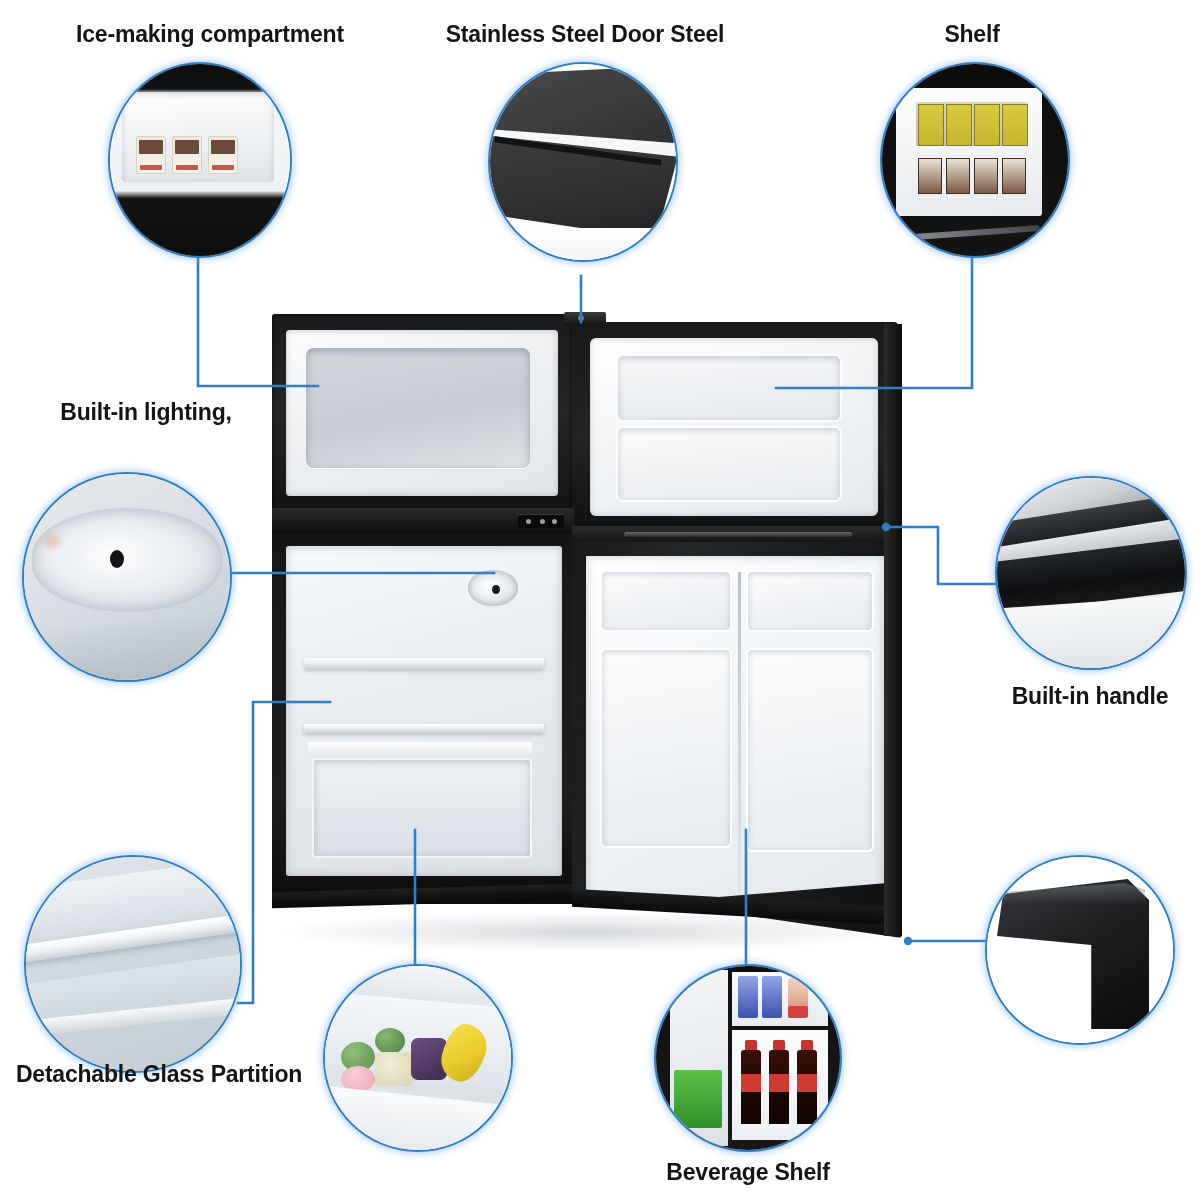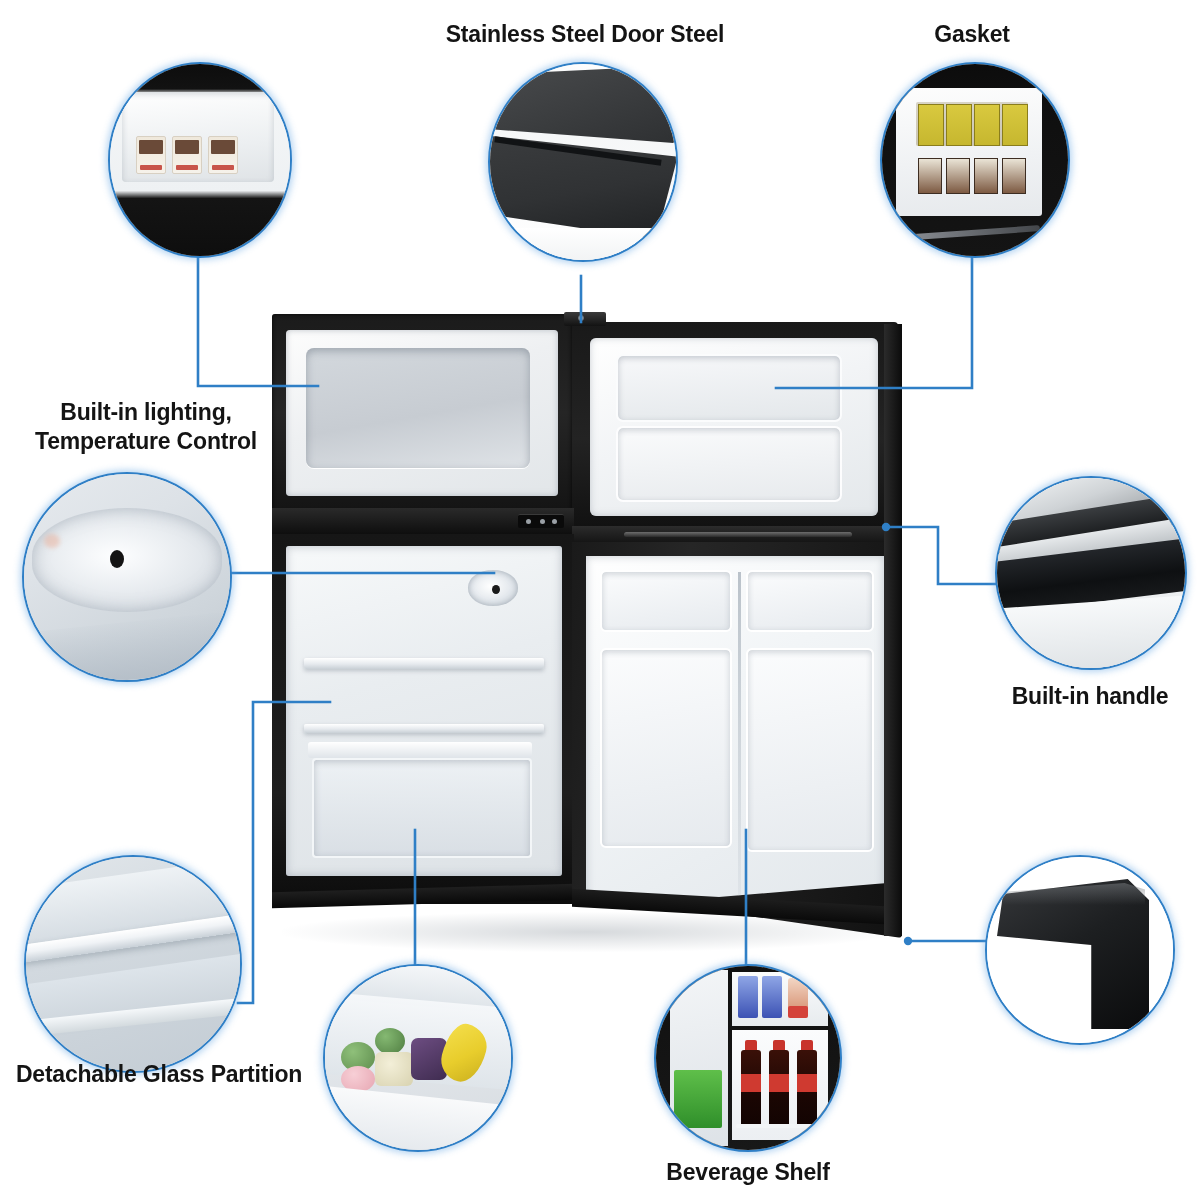--- a/index.html
+++ b/index.html
@@ -363,20 +363,21 @@
         <div class="bin" style="left:160px; top:14px; width:124px; height:58px;"></div>
         <div class="bin" style="left:14px; top:92px; width:128px; height:196px;"></div>
         <div class="bin" style="left:160px; top:92px; width:124px; height:200px;"></div>
         <div class="door-seam"></div>
       </div>
     </div>
     <div class="door-bottom-edge"></div>
     <div class="fr-side"></div>
   </div>
 
+  <div class="label" style="left:0px; top:20px; width:420px;">Ice-making compartment</div>
   <div class="callout">
     <div class="bubble" style="left:108px; top:62px; width:180px; height:192px;">
       <div class="bubble-inner" style="background:linear-gradient(180deg,#0d0d0d 0%, #121212 13%, #f4f6f7 16%, #eef1f3 66%, #141414 70%, #0e0e0e 100%);">
         <div style="position:absolute; left:12px; top:28px; width:152px; height:90px;
                     background:linear-gradient(175deg,#ffffff 0%, #eceff1 60%, #dfe3e6 100%);
                     border-radius:4px; box-shadow:inset 0 2px 6px rgba(140,150,160,.4);"></div>
         <div style="position:absolute; left:26px; top:72px; width:28px; height:36px;
                     background:linear-gradient(180deg,#efe8db 0%, #f6f2ea 100%); border:1px solid #d8d0c2; border-radius:2px;">
           <div style="position:absolute; left:2px; top:3px; width:24px; height:14px; background:#6a4a38; border-radius:1px;"></div>
           <div style="position:absolute; left:3px; bottom:3px; width:22px; height:5px; background:#c8544a; border-radius:1px;"></div>
@@ -406,21 +407,21 @@
                     background:linear-gradient(170deg,#3c3e40 0%, #303234 55%, #1d1f21 100%);
                     clip-path:polygon(0 6%, 98% 26%, 88% 96%, 0 72%);"></div>
         <div style="position:absolute; left:4px; top:84px; width:168px; height:6px;
                     background:#111315; transform:rotate(8deg);"></div>
         <div style="position:absolute; left:0px; bottom:-2px; width:186px; height:34px;
                     background:linear-gradient(180deg,#ffffff,#f1f3f4);"></div>
       </div>
     </div>
   </div>
 
-  <div class="label" style="left:872px; top:20px; width:200px;">Gasket</div>
+  <div class="label" style="left:872px; top:20px; width:200px;">Shelf</div>
   <div class="callout">
     <div class="bubble" style="left:880px; top:62px; width:186px; height:192px;">
       <div class="bubble-inner" style="background:linear-gradient(180deg,#0c0c0c 0%, #0f0f0f 16%, #141414 100%);">
         <div style="position:absolute; left:14px; top:24px; width:146px; height:128px;
                     background:linear-gradient(175deg,#fdfdfd 0%, #f0f2f4 55%, #e6e9ec 100%);
                     border-radius:3px;"></div>
         <div style="position:absolute; left:34px; top:38px; width:112px; height:44px;
                     background:linear-gradient(180deg,#d8d4c6,#c9c4b2); border-radius:2px;">
           <div style="position:absolute; left:2px; top:2px; width:24px; height:40px; background:linear-gradient(180deg,#d9c93f,#c6b72f); border:1px solid #8a7d1c;"></div>
           <div style="position:absolute; left:30px; top:2px; width:24px; height:40px; background:linear-gradient(180deg,#d9c93f,#c6b72f); border:1px solid #8a7d1c;"></div>
@@ -434,21 +435,20 @@
           <div style="position:absolute; left:86px; top:0; width:22px; height:34px; background:linear-gradient(180deg,#eae4d6,#7d5a42); border:1px solid #3d2d22;"></div>
         </div>
         <div style="position:absolute; left:18px; bottom:20px; width:140px; height:6px;
                     background:linear-gradient(90deg,#8e9298,#43464a); transform:rotate(-4deg); border-radius:3px;"></div>
       </div>
     </div>
   </div>
 
   <div class="label two-line" style="left:6px; top:398px; width:280px;">
     <span>Built-in lighting,</span><br>
-    <span>Temperature Control</span>
   </div>
   <div class="callout">
     <div class="bubble" style="left:22px; top:472px; width:206px; height:206px;">
       <div class="bubble-inner" style="background:linear-gradient(150deg,#e6eaee 0%, #dde2e7 35%, #cfd6dc 70%, #c3cad1 100%);">
         <div style="position:absolute; left:8px; top:34px; width:190px; height:104px;
                     background:radial-gradient(ellipse at 44% 46%, #fdfeff 0%, #e7ebef 48%, #cfd6dd 100%);
                     border-radius:50%/46%; box-shadow:inset 0 0 16px rgba(130,142,155,.5);"></div>
         <div style="position:absolute; left:86px; top:76px; width:14px; height:18px;
                     background:#141414; border-radius:50%;"></div>
         <div style="position:absolute; left:20px; top:60px; width:16px; height:14px;

